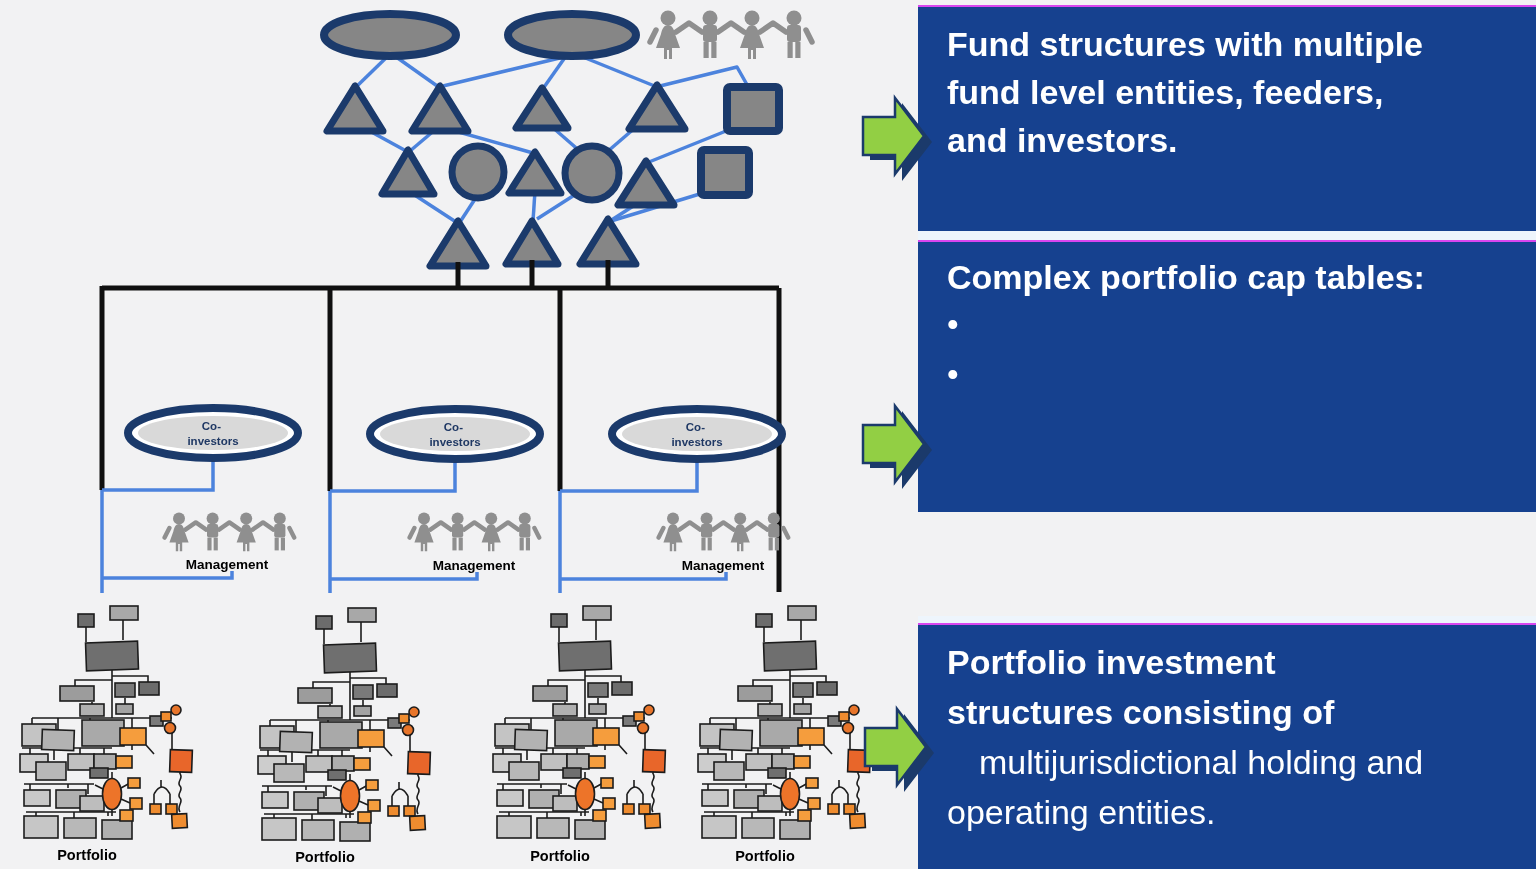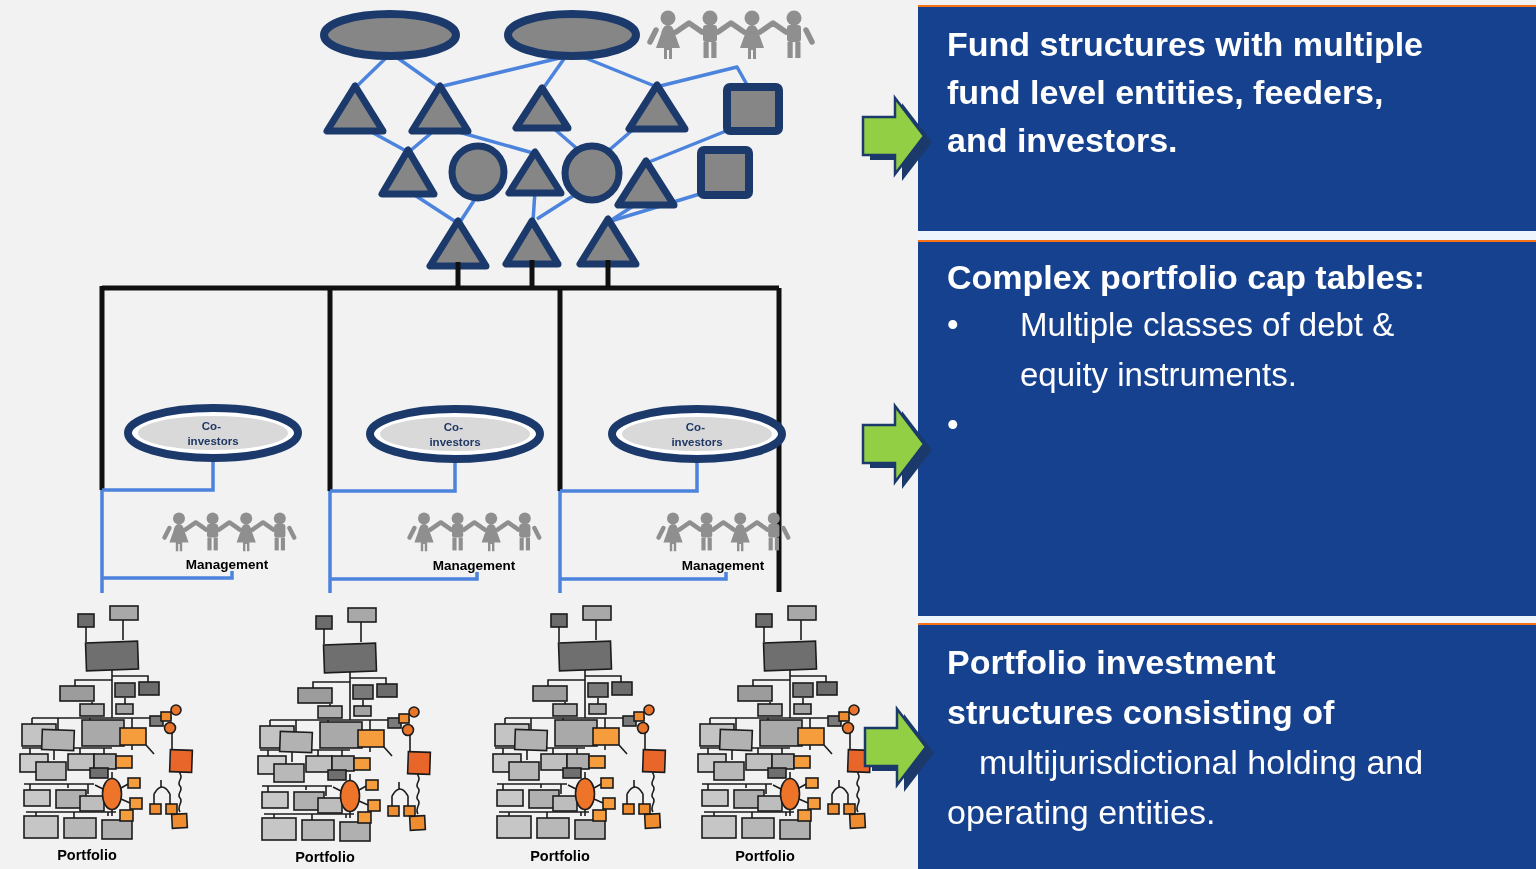--- a/index.html
+++ b/index.html
@@ -3,25 +3,25 @@
 <meta charset="utf-8">
 <style>
   html,body{margin:0;padding:0;background:#e5e5e5;}
   .stage{
     position:relative;width:1536px;height:869px;overflow:hidden;
     background:#f2f2f3;font-family:"Liberation Sans",sans-serif;
   }
   .diagram-svg{position:absolute;left:0;top:0;z-index:1;}
   .panel{
     position:absolute;left:918px;width:618px;background:#16418f;color:#ffffff;
-    z-index:2;box-sizing:border-box;border-top:2px solid #f97316;
+    z-index:2;box-sizing:border-box;border-top:2px solid #d946ef;
   }
   .panel p{margin:0;white-space:pre-line;}
   .panel-1{top:5px;height:226px;padding:13px 8px 0 29px;font-size:34px;font-weight:bold;line-height:48px;}
-  .panel-2{top:240px;height:376px;padding:12px 8px 10px 29px;}
+  .panel-2{top:240px;height:272px;padding:12px 8px 10px 29px;}
   .panel-2 .heading{font-size:34px;font-weight:bold;line-height:46px;}
   .panel-3{top:623px;height:246px;padding:12px 8px 0 29px;font-size:34px;line-height:50px;}
   .panel-3 .b{font-weight:bold;white-space:pre-line;}
   .panel-3 .r{font-weight:normal;white-space:pre-line;margin-left:32px;}
   .brow{display:flex;font-size:33px;line-height:50px;}
   .bdot{width:73px;flex:none;}
   .btxt{white-space:pre-line;}
   .gap{position:absolute;left:918px;width:618px;background:#eef5fc;z-index:2;}
   .gap-1{top:231px;height:9px;}
   .gap-2{top:616px;height:7px;}
@@ -236,22 +236,20 @@
     <p>Fund structures with multiple
 fund level entities, feeders,
 and investors.</p>
   </div>
   <div class="gap gap-1"></div>
 
   <div class="panel panel-2">
     <p class="heading">Complex portfolio cap tables:</p>
     <div class="brow">
       <span class="bdot">•</span>
-      <span class="btxt">Multiple classes of debt &amp;
-equity instruments.</span>
     </div>
     <div class="brow">
       <span class="bdot">•</span>
     </div>
   </div>
   <div class="gap gap-2"></div>
 
   <div class="panel panel-3">
     <p><span class="b">Portfolio investment
 structures consisting of

